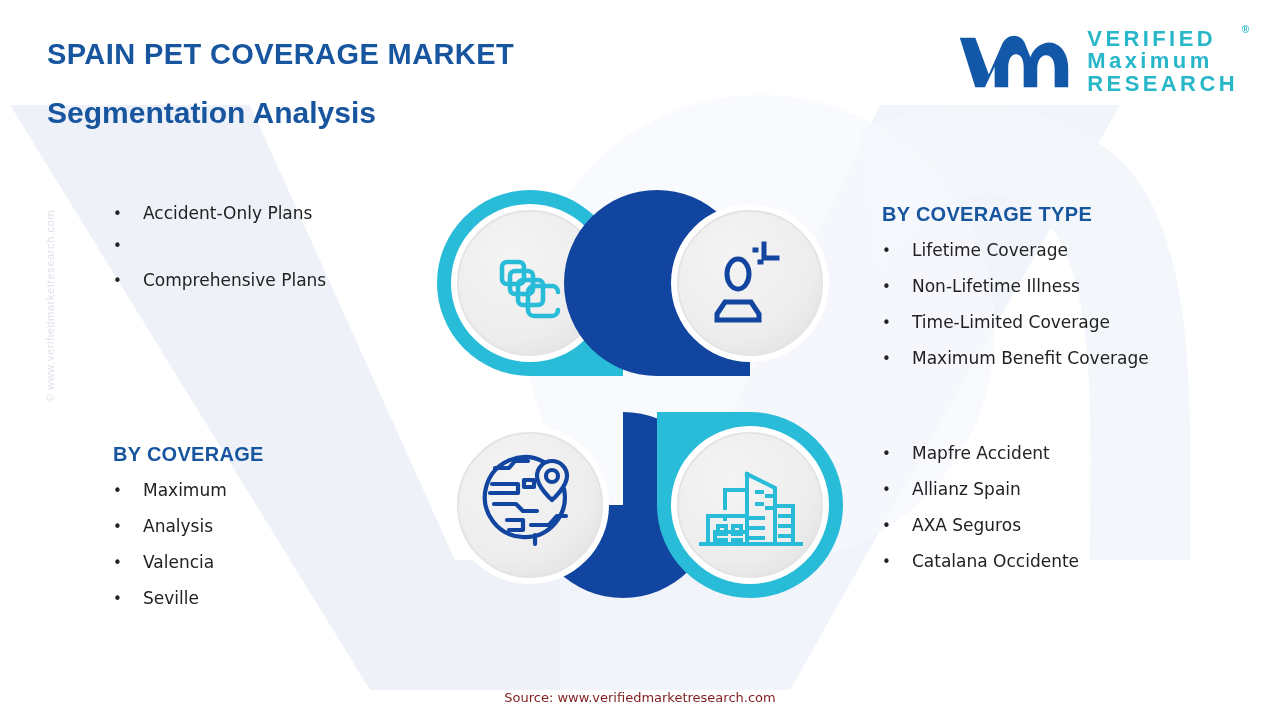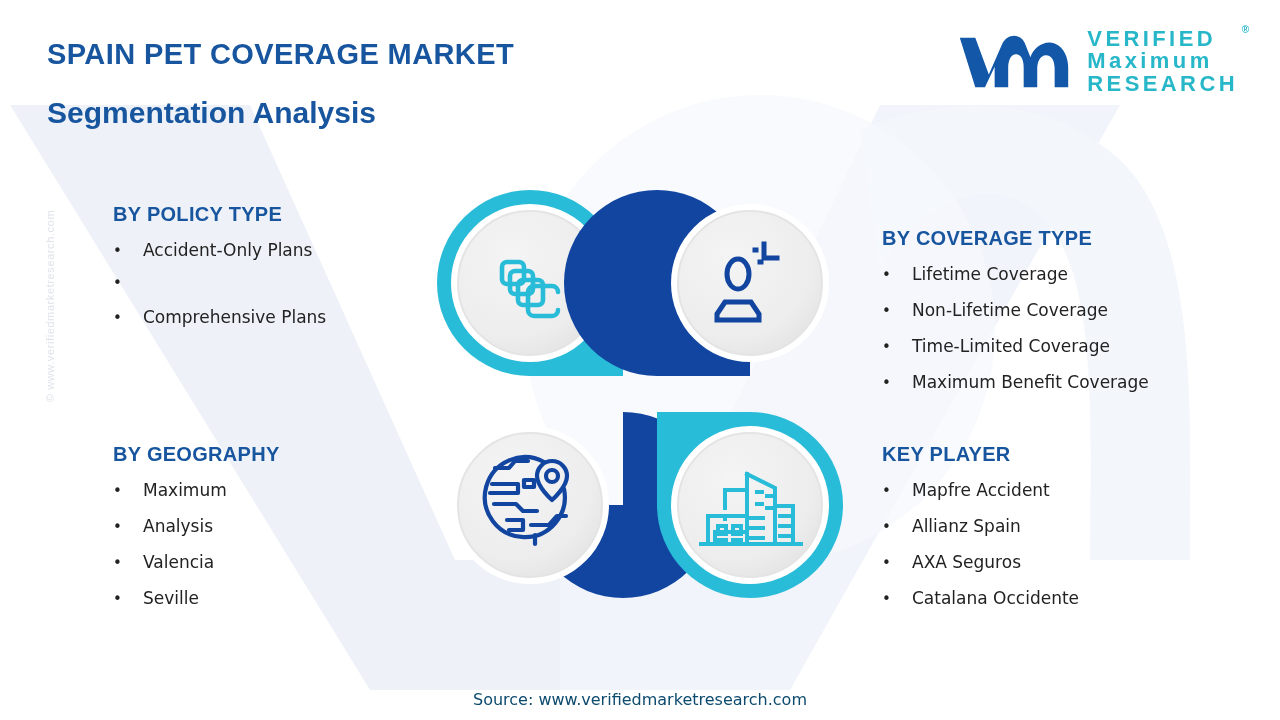--- a/index.html
+++ b/index.html
@@ -54,21 +54,21 @@
     letter-spacing:3.4px;
   }
   #logo-reg {
     position:absolute; right:-11px; top:-3px;
     font-size:10px; color:#27b7c9; font-weight:bold;
   }
 
   
   .col { position:absolute; z-index:4; }
   #col-policy   { left:113px; top:203px; width:330px; }
-  #col-coverage { left:882px; top:203px; width:340px;margin-top:24px; }
+  #col-coverage { left:882px; top:203px; width:340px; }
   #col-geography{ left:113px; top:443px; width:330px; }
   #col-keyplayer{ left:882px; top:443px; width:340px; }
 
   .col-heading {
     font-size:20px; font-weight:bold; color:#17559f;
     letter-spacing:0.3px; margin-bottom:14px;
   }
   .bullet-list { list-style:none; }
   .bullet-item {
     display:flex; align-items:baseline;
@@ -83,21 +83,21 @@
   }
   .bullet-text { white-space:nowrap; }
 
   
   #quad { position:absolute; left:425px; top:178px; width:430px; height:432px; z-index:4; }
 
   
   #footer-source {
     position:absolute; left:0; right:0; top:690px;
     text-align:center;
-    font-size:16px; color:#0c4a6e;
+    font-size:13px; color:#7f1d1d;
     font-family:"DejaVu Sans", sans-serif;
     z-index:3;
   }
 </style>
 </head>
 <body>
 
 <svg id="bg-watermark" viewBox="0 0 1280 720" width="1280" height="720" aria-hidden="true">
   <defs>
     <linearGradient id="bgGrad" x1="0" y1="0" x2="1" y2="1">
@@ -127,21 +127,20 @@
   </svg>
   <div id="logo-text">
     <div class="logo-line">VERIFIED</div>
     <div class="logo-line">Maximum</div>
     <div class="logo-line">RESEARCH</div>
     <span id="logo-reg">®</span>
   </div>
 </div>
 
 <div class="col" id="col-policy">
-  <div class="col-heading">BY POLICY TYPE</div>
   <ul class="bullet-list">
     <li class="bullet-item">
       <span class="bullet-dot">•</span>
       <span class="bullet-text">Accident-Only Plans</span>
     </li>
     <li class="bullet-item">
       <span class="bullet-dot">•</span>
     </li>
     <li class="bullet-item">
       <span class="bullet-dot">•</span>
@@ -152,35 +151,35 @@
 
 <div class="col" id="col-coverage">
   <div class="col-heading">BY COVERAGE TYPE</div>
   <ul class="bullet-list">
     <li class="bullet-item">
       <span class="bullet-dot">•</span>
       <span class="bullet-text">Lifetime Coverage</span>
     </li>
     <li class="bullet-item">
       <span class="bullet-dot">•</span>
-      <span class="bullet-text">Non-Lifetime Coverage</span>
+      <span class="bullet-text">Non-Lifetime Illness</span>
     </li>
     <li class="bullet-item">
       <span class="bullet-dot">•</span>
       <span class="bullet-text">Time-Limited Coverage</span>
     </li>
     <li class="bullet-item">
       <span class="bullet-dot">•</span>
       <span class="bullet-text">Maximum Benefit Coverage</span>
     </li>
   </ul>
 </div>
 
 <div class="col" id="col-geography">
-  <div class="col-heading">BY GEOGRAPHY</div>
+  <div class="col-heading">BY COVERAGE</div>
   <ul class="bullet-list">
     <li class="bullet-item">
       <span class="bullet-dot">•</span>
       <span class="bullet-text">Maximum</span>
     </li>
     <li class="bullet-item">
       <span class="bullet-dot">•</span>
       <span class="bullet-text">Analysis</span>
     </li>
     <li class="bullet-item">
@@ -188,21 +187,20 @@
       <span class="bullet-text">Valencia</span>
     </li>
     <li class="bullet-item">
       <span class="bullet-dot">•</span>
       <span class="bullet-text">Seville</span>
     </li>
   </ul>
 </div>
 
 <div class="col" id="col-keyplayer">
-  <div class="col-heading">KEY PLAYER</div>
   <ul class="bullet-list">
     <li class="bullet-item">
       <span class="bullet-dot">•</span>
       <span class="bullet-text">Mapfre Accident</span>
     </li>
     <li class="bullet-item">
       <span class="bullet-dot">•</span>
       <span class="bullet-text">Allianz Spain</span>
     </li>
     <li class="bullet-item">

